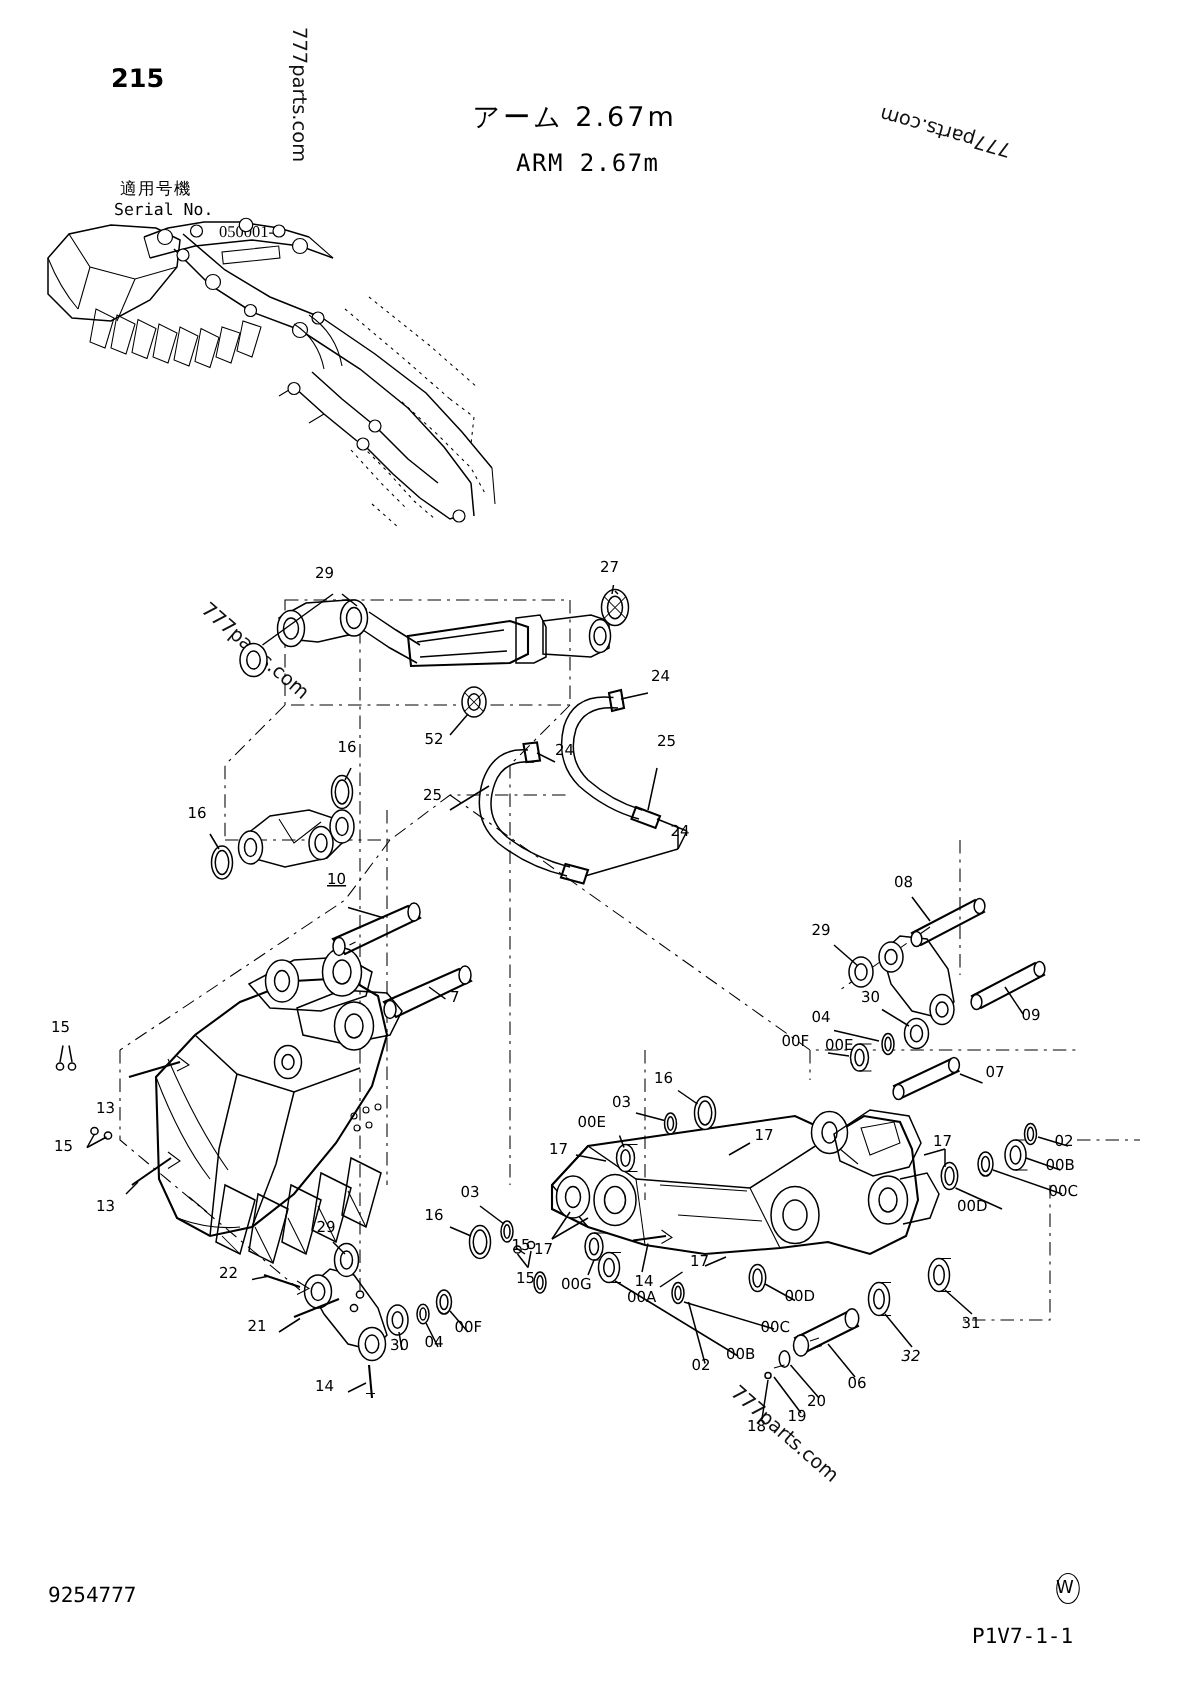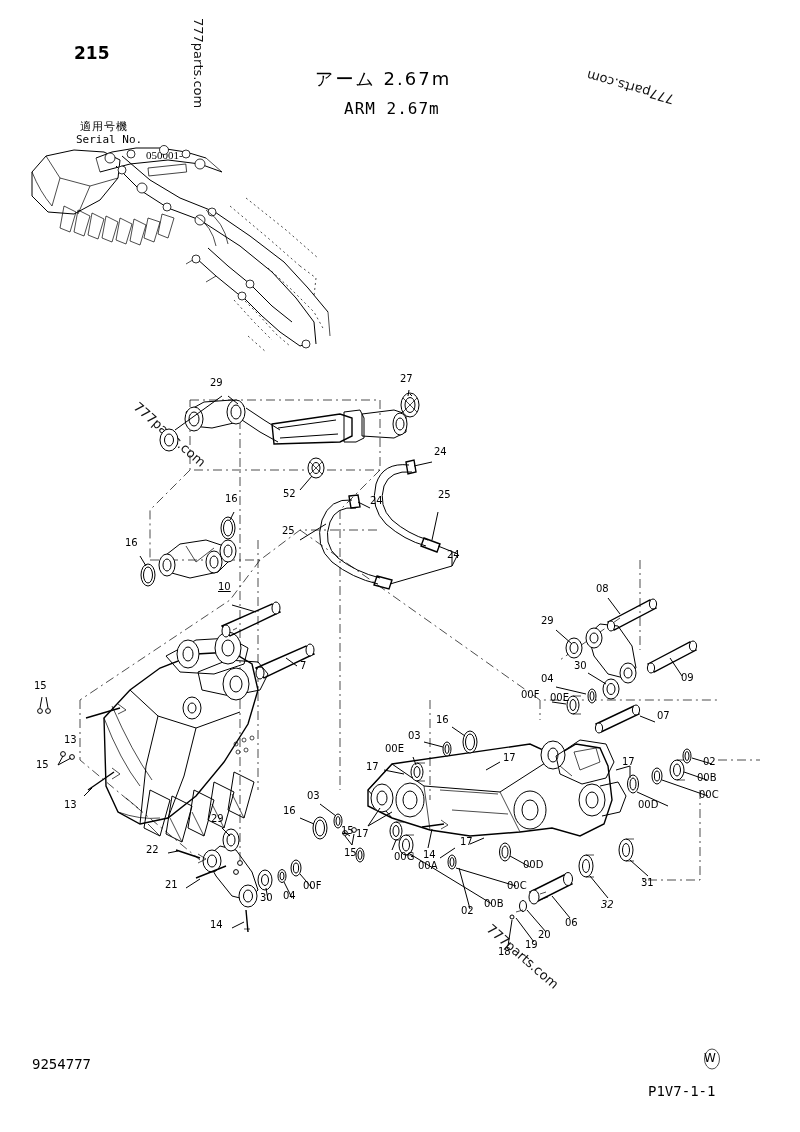--- a/index.html
+++ b/index.html
@@ -612,21 +612,21 @@
   <div class="t callout" style="left:436px;top:715px;">16</div>
   <div class="t callout" style="left:408px;top:731px;">03</div>
   <div class="t callout" style="left:385px;top:744px;">00E</div>
   <div class="t callout" style="left:550px;top:693px;">00E</div>
   <div class="t callout" style="left:366px;top:762px;">17</div>
   <div class="t callout" style="left:503px;top:753px;">17</div>
   <div class="t callout" style="left:622px;top:757px;">17</div>
   <div class="t callout" style="left:356px;top:829px;">17</div>
   <div class="t callout" style="left:460px;top:837px;">17</div>
   <div class="t callout" style="left:344px;top:848px;">15</div>
-  <div class="t callout" style="left:374px;top:852px;margin-left:20px;">00G</div>
+  <div class="t callout" style="left:374px;top:852px;">00G</div>
   <div class="t callout" style="left:423px;top:850px;">14</div>
   <div class="t callout" style="left:418px;top:861px;">00A</div>
   <div class="t callout" style="left:461px;top:906px;">02</div>
   <div class="t callout" style="left:484px;top:899px;">00B</div>
   <div class="t callout" style="left:507px;top:881px;">00C</div>
   <div class="t callout" style="left:523px;top:860px;">00D</div>
   <div class="t callout" style="left:703px;top:757px;">02</div>
   <div class="t callout" style="left:697px;top:773px;">00B</div>
   <div class="t callout" style="left:699px;top:790px;">00C</div>
   <div class="t callout" style="left:638px;top:800px;">00D</div>

